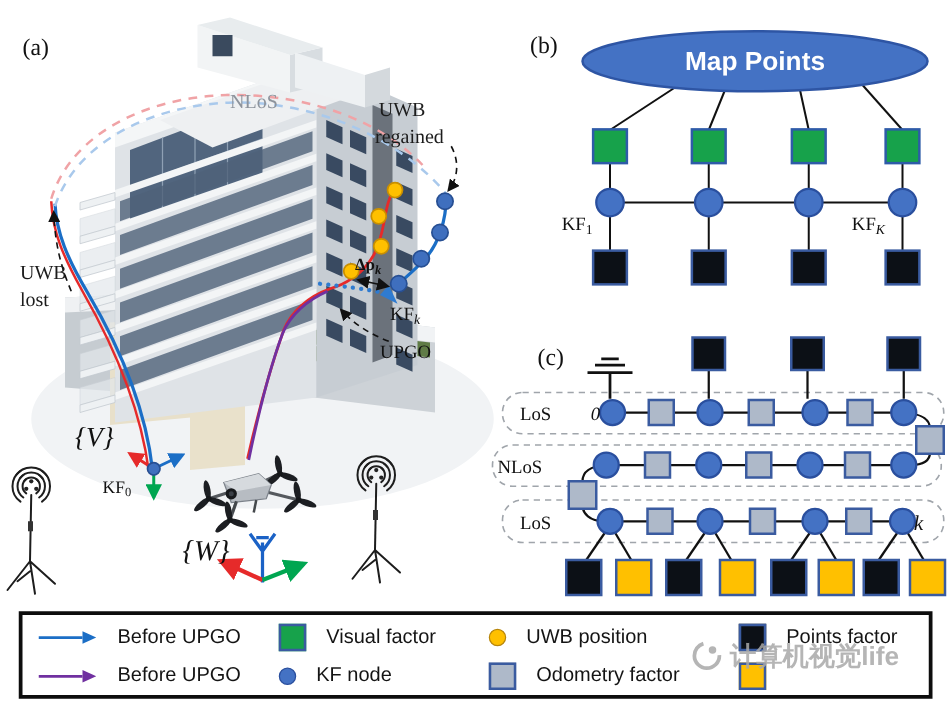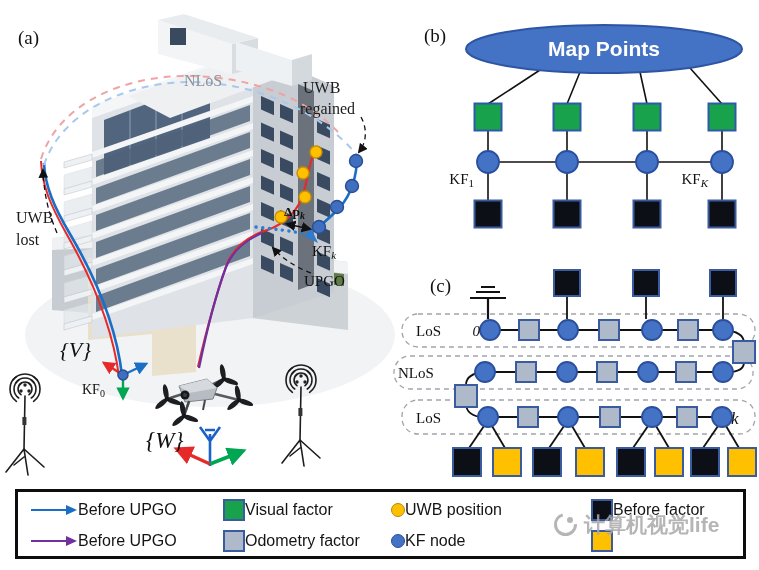--- a/index.html
+++ b/index.html
@@ -7,21 +7,21 @@
          font-family:"Liberation Sans","DejaVu Sans",sans-serif;}
   svg text{user-select:none;}
   .serif{font-family:"Liberation Serif","DejaVu Serif",serif;}
   .sans{font-family:"Liberation Sans","DejaVu Sans",sans-serif;}
   
   #legend{position:absolute;left:15px;top:489px;width:731px;height:70px;
           border:3px solid #0d0d0d;background:#fff;box-sizing:border-box;
           display:grid;grid-template-columns:193px 168px 200px 1fr;
           grid-template-rows:1fr 1fr;padding:3px 0 0 12px;align-items:center;
           font-size:16px;color:#141414;z-index:2;}
-  .lcell{display:flex;align-items:center;gap:0;white-space:nowrap;}
+  .lcell{display:flex;align-items:center;gap:16px;white-space:nowrap;}
   .dotm{width:12px;height:12px;border-radius:50%;flex:0 0 auto;}
   .sqm{width:18px;height:18px;border:2px solid #3a5ba0;flex:0 0 auto;}
   #watermark{position:absolute;left:552px;top:511px;display:flex;align-items:flex-start;gap:5px;
              color:#a9a9a9;opacity:.85;font-size:21px;font-weight:bold;z-index:3;white-space:nowrap;}
 </style>
 </head>
 <body>
 
 <div id="stage">
 <svg id="fig" width="759" height="487" viewBox="0 0 759 487">
@@ -380,36 +380,36 @@
   <div class="lcell">
     <span class="sqm" style="background:#17a24b"></span>
     <span>Visual factor</span>
   </div>
   <div class="lcell">
     <span class="dotm" style="background:#ffc000;border:1.5px solid #b8860b"></span>
     <span>UWB position</span>
   </div>
   <div class="lcell">
     <span class="sqm" style="background:#0c1016"></span>
-    <span>Before factor</span>
+    <span>Points factor</span>
   </div>
   <div class="lcell">
     <svg width="48" height="14">
           <line x1="1" y1="7" x2="36" y2="7" stroke="#7030a0" stroke-width="2.2"></line>
           <polygon points="36,2 47,7 36,12" fill="#7030a0"></polygon>
         </svg>
     <span>Before UPGO</span>
   </div>
   <div class="lcell">
+    <span class="dotm" style="background:#4472c4;border:1.5px solid #2a4f9e"></span>
+    <span>KF node</span>
+  </div>
+  <div class="lcell">
     <span class="sqm" style="background:#aeb9c9"></span>
     <span>Odometry factor</span>
-  </div>
-  <div class="lcell">
-    <span class="dotm" style="background:#4472c4;border:1.5px solid #2a4f9e"></span>
-    <span>KF node</span>
   </div>
   <div class="lcell">
     <span class="sqm" style="background:#ffc000"></span>
   </div>
 </div>
 
 
 <div id="watermark">
   <svg width="27" height="27" viewBox="0 0 27 27">
     <circle cx="13.5" cy="13.5" r="10" fill="none" stroke="#a9a9a9" stroke-width="3" stroke-dasharray="44 18"></circle>

